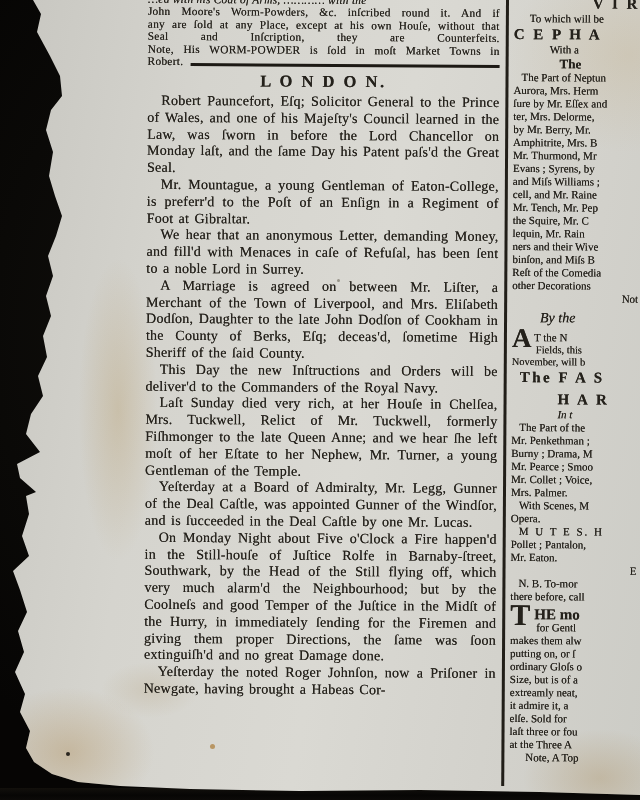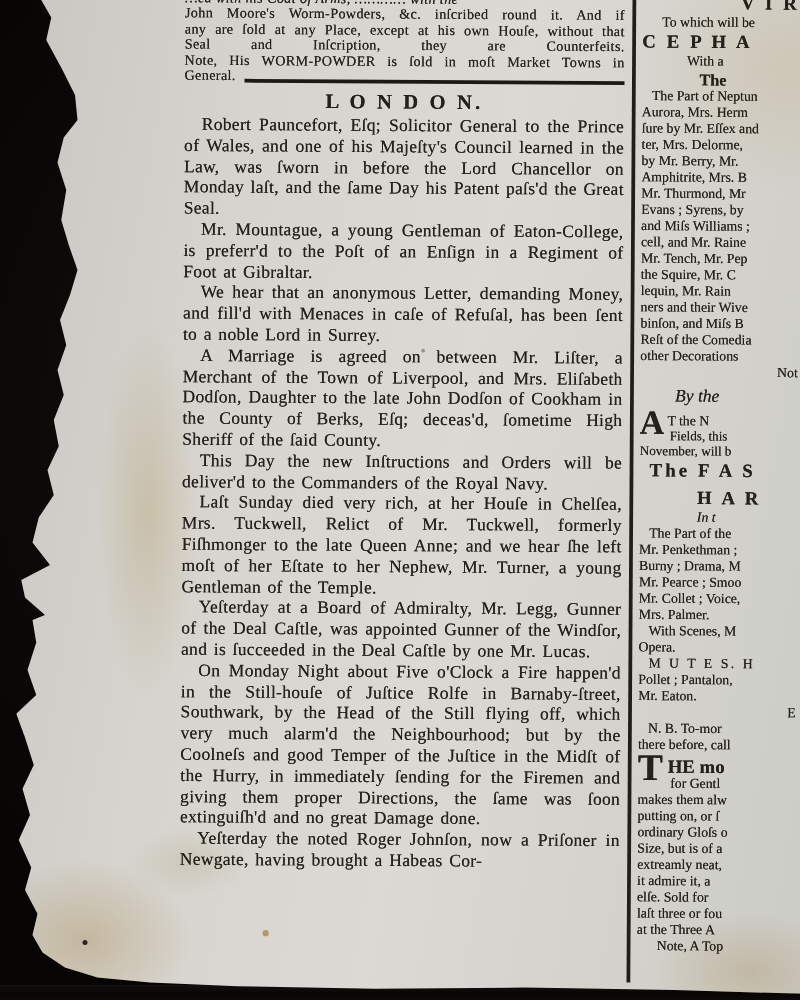--- a/index.html
+++ b/index.html
@@ -85,21 +85,21 @@
       <div class="left-col">
         <div class="ad-top">
           <div class="ad-clip">…ed with his Coat of Arms, ………… with the</div>
           <div id="ad-lines">
               <div class="ad-line">John Moore's Worm-Powders, &amp;c. inſcribed round it.  And if</div>
               <div class="ad-line">any are ſold at any Place, except at his own Houſe, without that</div>
               <div class="ad-line">Seal and Inſcription, they are Counterfeits.</div>
               <div class="ad-line">Note, His WORM-POWDER is ſold in moſt Market Towns in</div>
             </div>
           <div class="england-row">
-            <span>General.</span>
+            <span>Robert.</span>
             <span class="england-rule"></span>
           </div>
         </div>
         <div class="london-heading">L O N D O N.</div>
         <div class="articles" id="articles">
             <p>Robert Pauncefort, Eſq; Solicitor General to the Prince of Wales, and one of his Majeſty's Council learned in the Law, was ſworn in before the Lord Chancellor on Monday laſt, and the ſame Day his Patent paſs'd the Great Seal.</p>
             <p>Mr. Mountague, a young Gentleman of Eaton-College, is preferr'd to the Poſt of an Enſign in a Regiment of Foot at Gibraltar.</p>
             <p>We hear that an anonymous Letter, demanding Money, and fill'd with Menaces in caſe of Refuſal, has been ſent to a noble Lord in Surrey.</p>
             <p>A Marriage is agreed on between Mr. Liſter, a Merchant of the Town of Liverpool, and Mrs. Eliſabeth Dodſon, Daughter to the late John Dodſon of Cookham in the County of Berks, Eſq; deceas'd, ſometime High Sheriff of the ſaid County.</p>
             <p>This Day the new Inſtructions and Orders will be deliver'd to the Commanders of the Royal Navy.</p>

